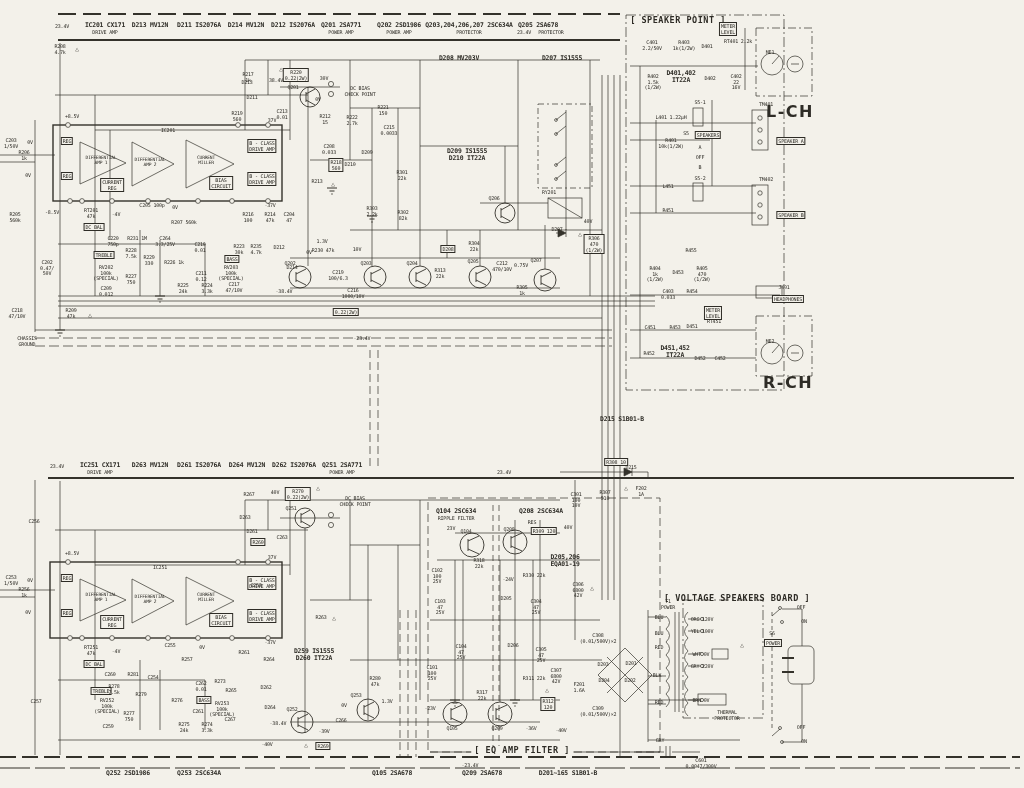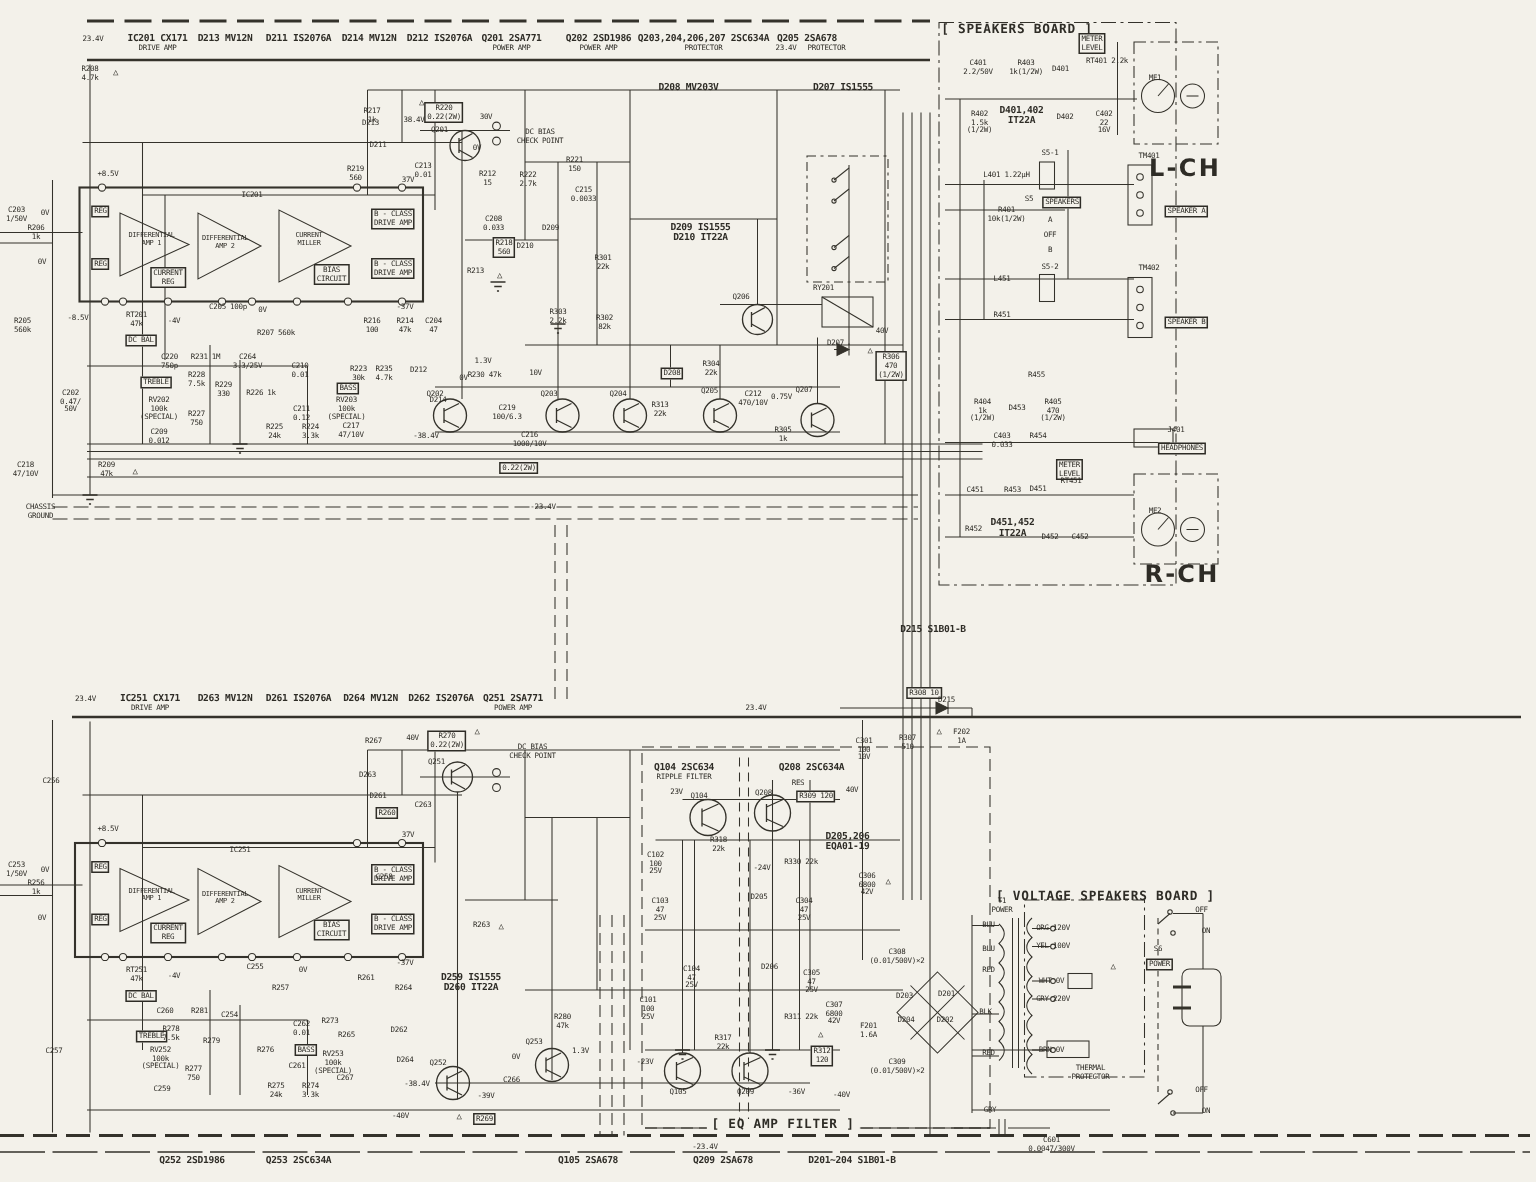--- a/index.html
+++ b/index.html
@@ -338,21 +338,21 @@
         <path d="M90,330 h10 M92.5,333 h5 M94.3,336 h1.4" transform="translate(-35,0)"></path>
         <path d="M327,188 h10 M329.5,191 h5 M331.3,194 h1.4"></path>
         <path d="M367,216 h10 M369.5,219 h5 M371.3,222 h1.4"></path>
         <path d="M450,700 h10 M452.5,703 h5 M454.3,706 h1.4"></path>
         <path d="M510,700 h10 M512.5,703 h5 M514.3,706 h1.4"></path>
         <path d="M155,296 h10 M157.5,299 h5 M159.3,302 h1.4"></path>
       </g>
     </g>
   </svg>
 
-  <span class="lbl tt" style="left:678px;top:16px">[ SPEAKERS  BOARD ]</span>
+  <span class="lbl tt" style="left:678px;top:16px">[ SPEAKER  POINT ]</span>
   <span class="lbl tt" style="left:737px;top:594px">[ VOLTAGE SPEAKERS BOARD ]</span>
   <span class="lbl tt" style="left:522px;top:746px;background:#f3f1ea;padding:0 3px">[ EQ  AMP FILTER ]</span>
   <span class="lbl big" style="left:790px;top:103px">L-CH</span>
   <span class="lbl big" style="left:788px;top:374px">R-CH</span>
 
   <div id="labels">
       <span class="lbl s5" style="left: 62px; top: 24px;">23.4V</span>
       <span class="lbl hb" style="left: 105px; top: 22px;">IC201 CX171</span>
       <span class="lbl s5" style="left: 105px; top: 30px;">DRIVE AMP</span>
       <span class="lbl hb" style="left: 150px; top: 22px;">D213 MV12N</span>
@@ -377,21 +377,21 @@
       <span class="lbl hb" style="left: 199px; top: 462px;">D261 IS2076A</span>
       <span class="lbl hb" style="left: 247px; top: 462px;">D264 MV12N</span>
       <span class="lbl hb" style="left: 294px; top: 462px;">D262 IS2076A</span>
       <span class="lbl hb" style="left: 342px; top: 462px;">Q251 2SA771</span>
       <span class="lbl s5" style="left: 342px; top: 470px;">POWER AMP</span>
       <span class="lbl hb" style="left: 128px; top: 770px;">Q252 2SD1986</span>
       <span class="lbl hb" style="left: 199px; top: 770px;">Q253 2SC634A</span>
       <span class="lbl hb" style="left: 392px; top: 770px;">Q105 2SA678</span>
       <span class="lbl s5" style="left: 470px; top: 763px;">-23.4V</span>
       <span class="lbl hb" style="left: 482px; top: 770px;">Q209 2SA678</span>
-      <span class="lbl hb" style="left: 568px; top: 770px;">D201~204 S1B01-B</span>
+      <span class="lbl hb" style="left: 568px; top: 770px;">D201~165 S1B01-B</span>
       <span class="lbl bx5" style="left: 67px; top: 137px;">REG</span>
       <span class="lbl bx5" style="left: 67px; top: 172px;">REG</span>
       <span class="lbl s45" style="left: 101px; top: 156px;">DIFFERENTIAL
 AMP 1</span>
       <span class="lbl s45" style="left: 150px; top: 158px;">DIFFERENTIAL
 AMP 2</span>
       <span class="lbl s45" style="left: 206px; top: 156px;">CURRENT
 MILLER</span>
       <span class="lbl bx5" style="left: 112px; top: 178px;">CURRENT
 REG</span>

